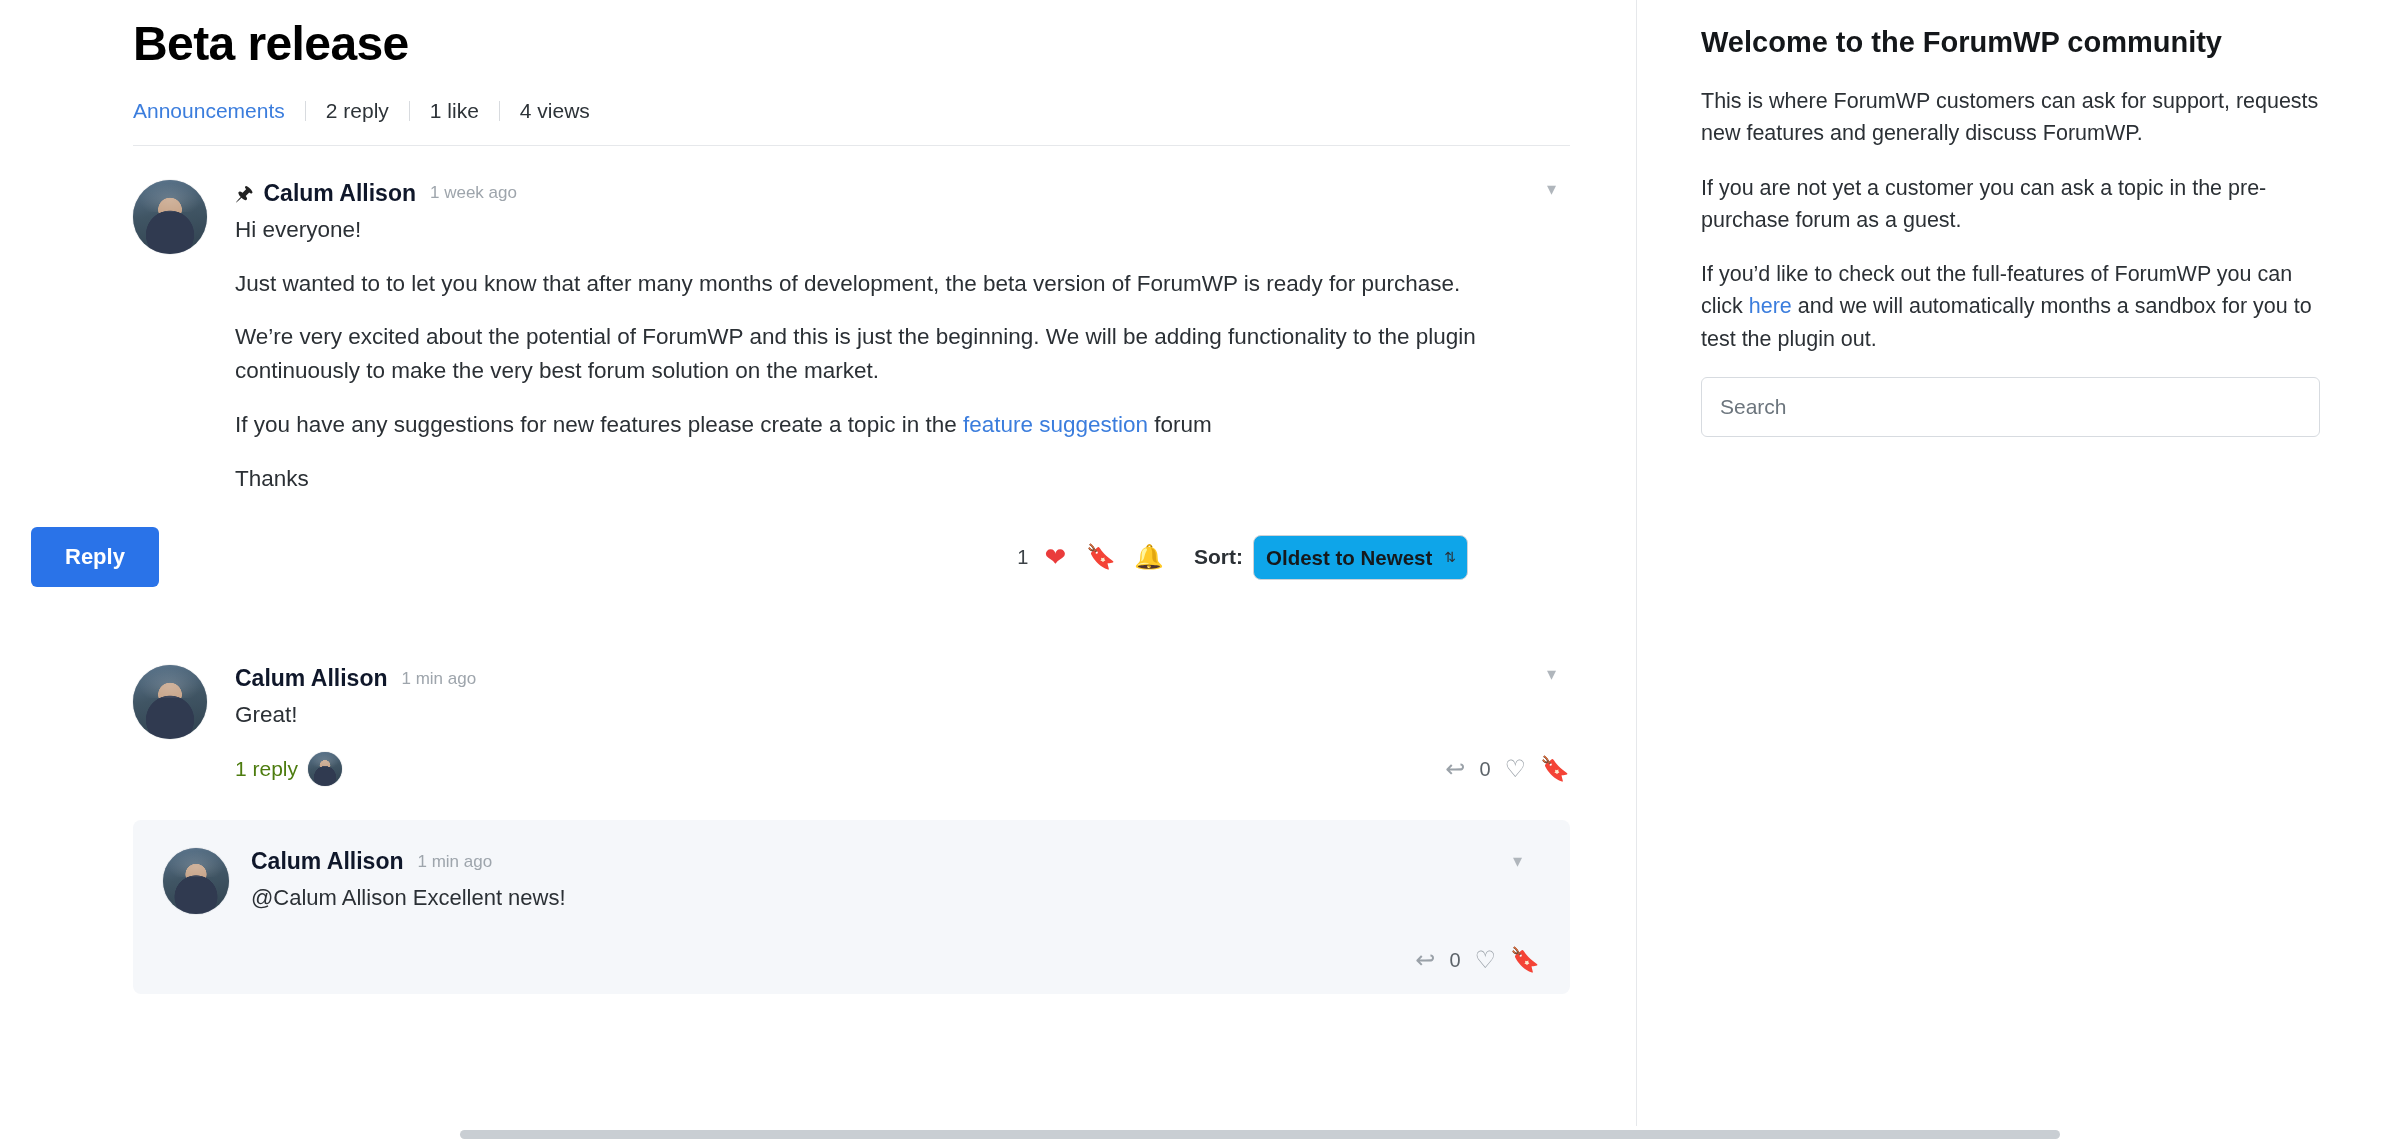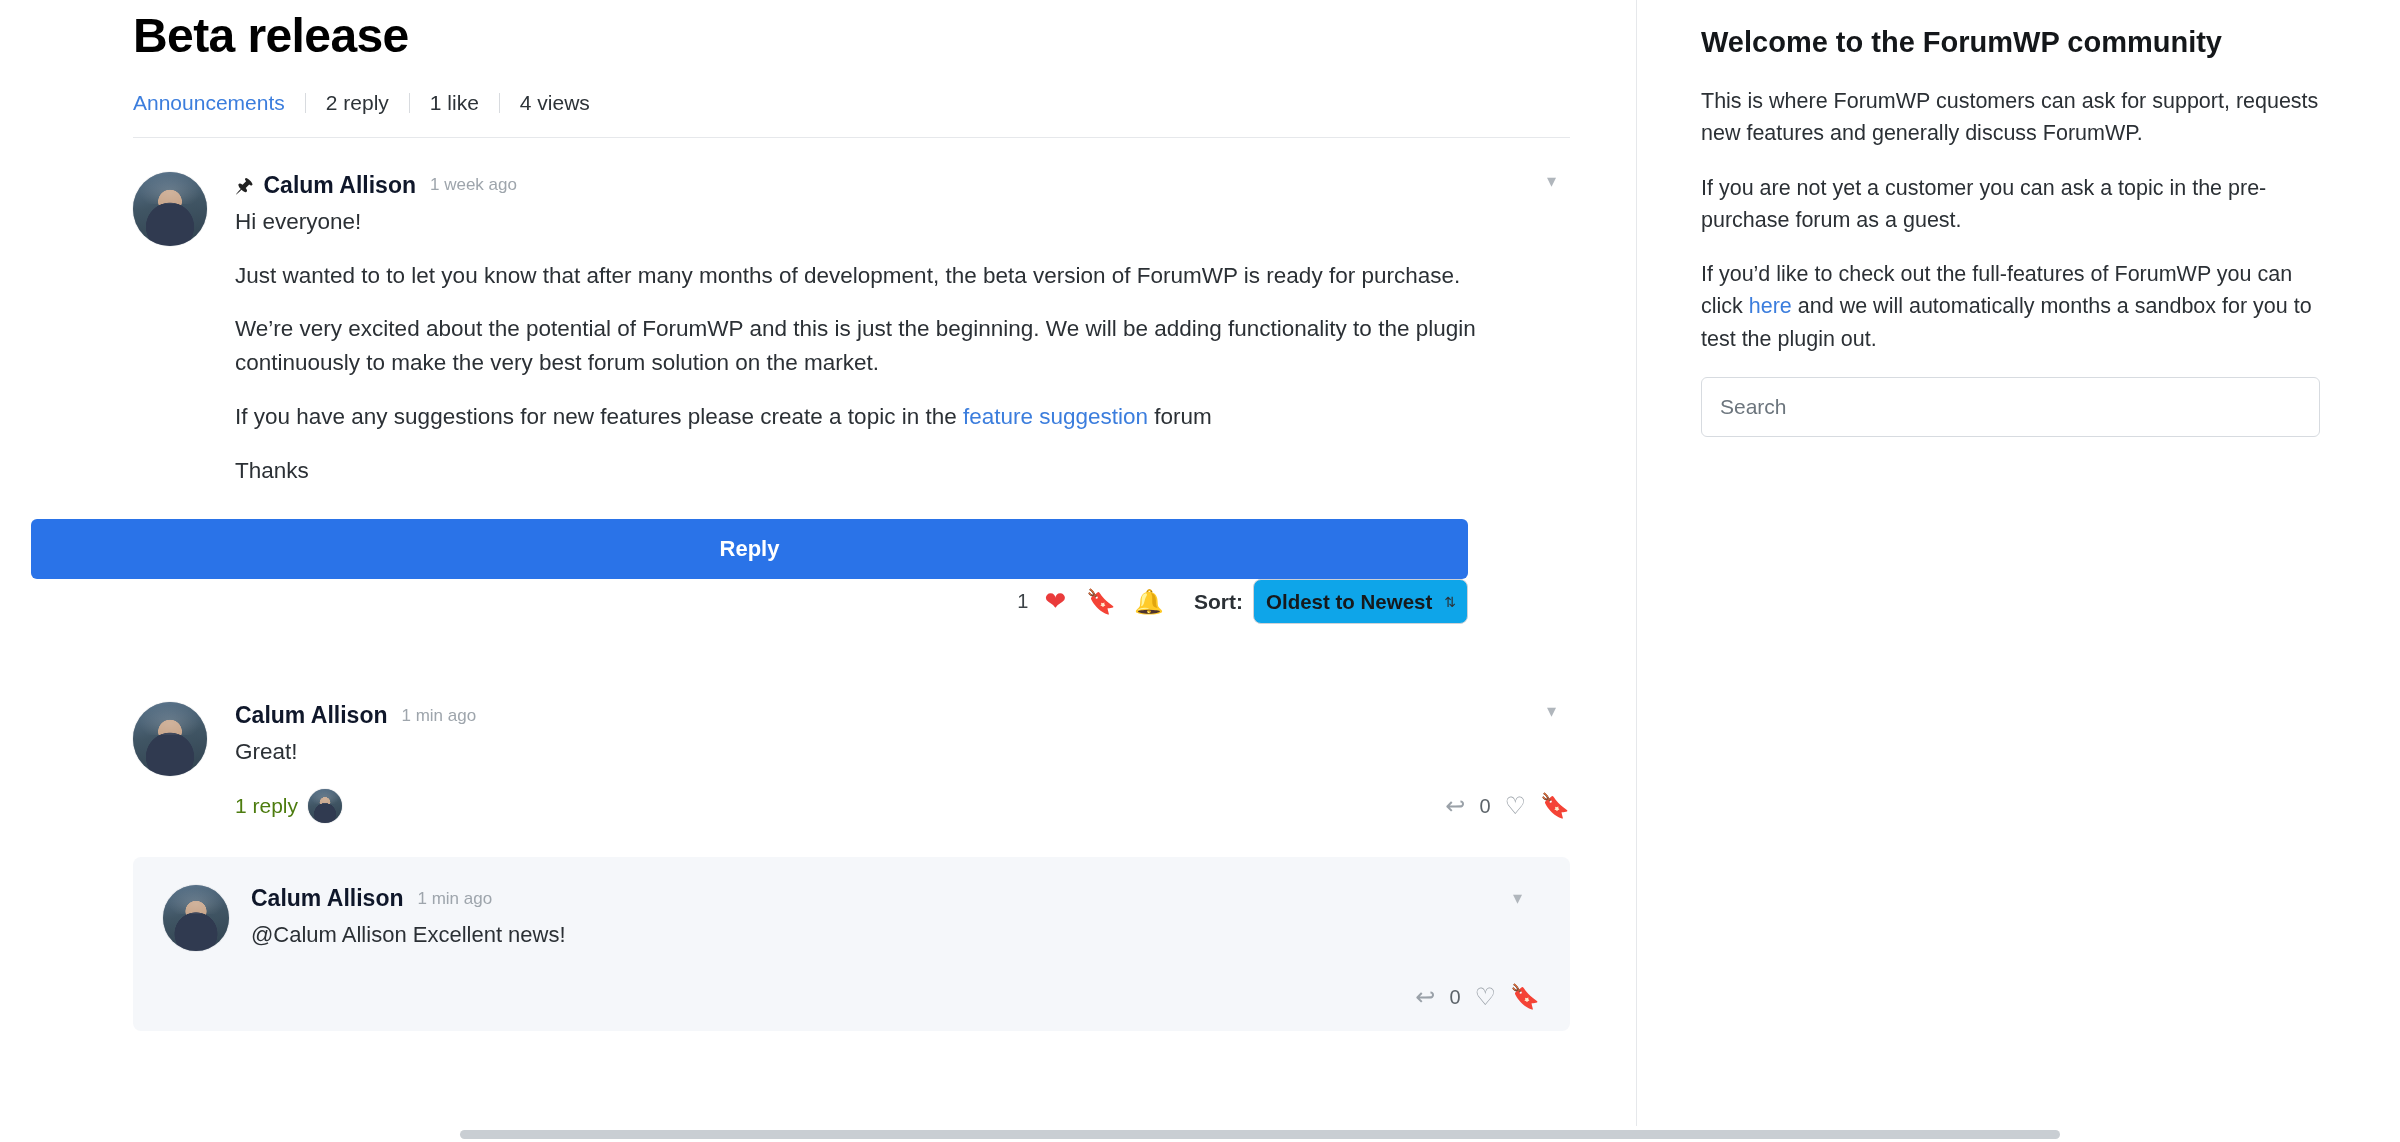--- a/index.html
+++ b/index.html
@@ -25,21 +25,21 @@
 
   
   .main-col {
     width: 1636px;
     padding: 0 0 0 0;
     position: relative;
   }
   .main-inner {
     width: 1436px;
     margin-left: 133px;
-    padding-top: 10px;
+    padding-top: 18px;
   }
   .topic-title {
     font-size: 48px;
     font-weight: bold;
     letter-spacing: -0.6px;
     color: #000;
     margin: 0 0 28px 0;
     line-height: 1.1;
   }
   .meta-row {
@@ -137,25 +137,25 @@
     font-size: 22.5px;
     line-height: 1.5;
     color: #2b3035;
   }
   .post-text p:last-child { margin-bottom: 0; }
   .inline-link { color: #3b7ddd; text-decoration: none; cursor: pointer; }
 
   
   .action-bar {
     display: flex;
+    align-items: center;
     margin-top: 32px;
     width: 1437px;
     margin-left: -102px;
     padding-left: 0;
-    flex-direction: column;
   }
   .reply-btn {
     background: #2a73e8;
     color: #fff;
     border: none;
     border-radius: 6px;
     font-size: 22px;
     font-weight: bold;
     padding: 17px 34px;
     cursor: pointer;

